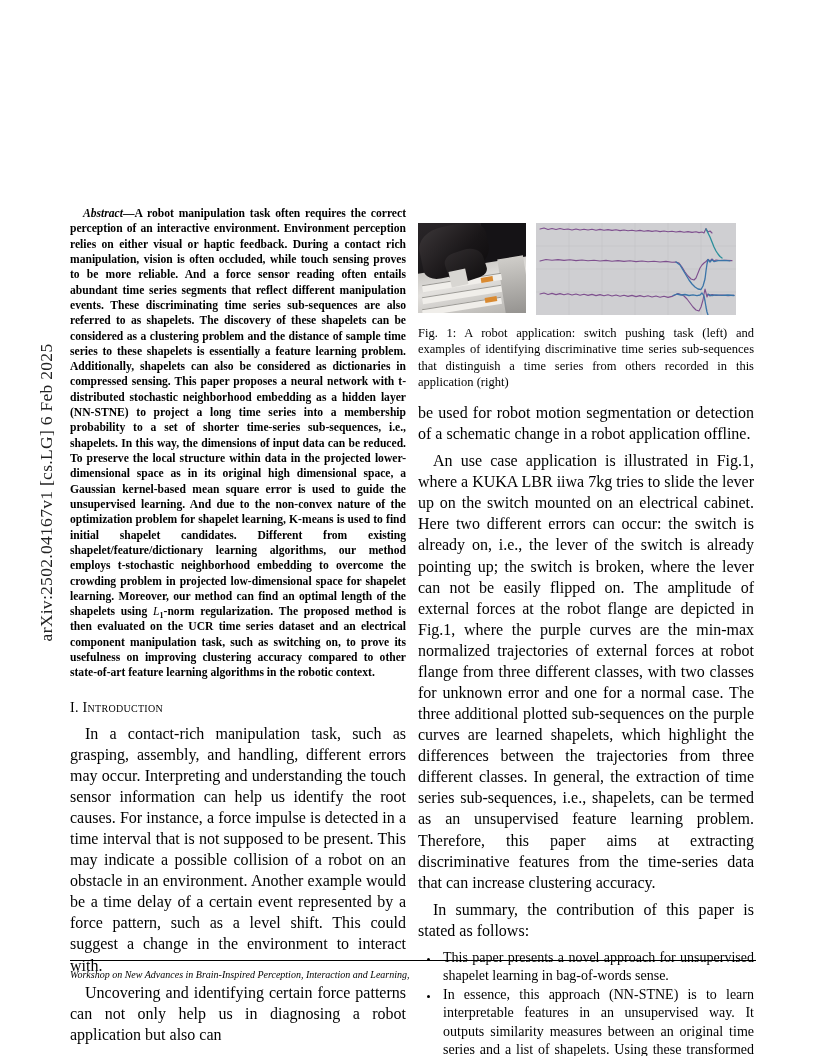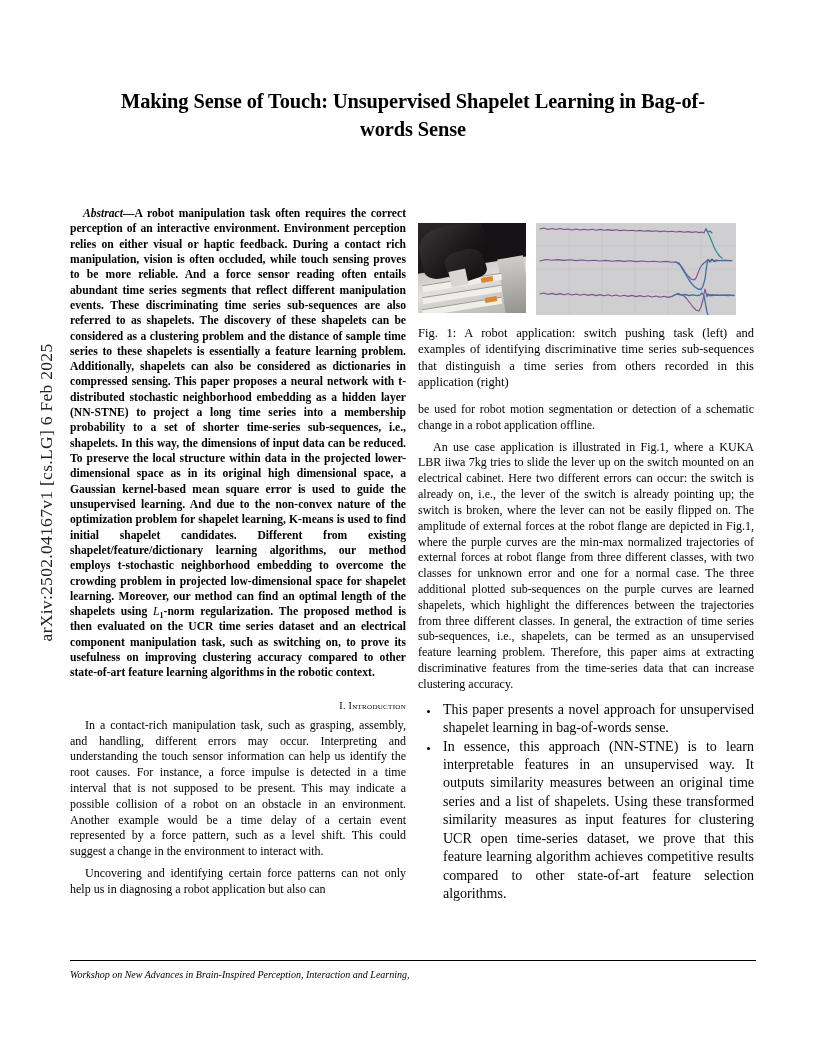--- a/index.html
+++ b/index.html
@@ -97,30 +97,30 @@
     font-size: 8px;
     vertical-align: sub;
     line-height: 0;
   }
   .abstract .mathit {
     font-style: italic;
     font-weight: normal;
   }
 
   .section-head {
-    text-align: right;
-    font-size: 10px;
+    text-align: left;
+    font-size: 14px;
     font-variant: small-caps;
     font-weight: normal;
     margin: 19px 0 7px 0;
     letter-spacing: 0.3px;
   }
 
   .body-text {
-    font-size: 12px;
+    font-size: 16px;
     line-height: 1.318;
     text-indent: 15px;
   }
   .body-text + .body-text { margin-top: 6px; }
   .no-indent { text-indent: 0; }
 
   
   .figure {
     position: relative;
     width: 336px;
@@ -240,21 +240,20 @@
   }
 </style>
 </head>
 <body>
 
 <div class="arxiv-stamp">arXiv:2502.04167v1  [cs.LG]  6 Feb 2025</div>
 
 <div class="page">
 
   <div class="title-block">
-    <h1 class="paper-title">Making Sense of Touch: Unsupervised Shapelet Learning in Bag-of-words Sense</h1>
   </div>
 
   <div class="col col-left">
 
     <p class="abstract"><span class="abs-head">Abstract—</span><span>A robot manipulation task often requires the correct perception of an interactive environment. Environment perception relies on either visual or haptic feedback. During a contact rich manipulation, vision is often occluded, while touch sensing proves to be more reliable. And a force sensor reading often entails abundant time series segments that reflect different manipulation events. These discriminating time series sub-sequences are also referred to as shapelets. The discovery of these shapelets can be considered as a clustering problem and the distance of sample time series to these shapelets is essentially a feature learning problem. Additionally, shapelets can also be considered as dictionaries in compressed sensing. This paper proposes a neural network with t-distributed stochastic neighborhood embedding as a hidden layer (NN-STNE) to project a long time series into a membership probability to a set of shorter time-series sub-sequences, i.e., shapelets. In this way, the dimensions of input data can be reduced. To preserve the local structure within data in the projected lower-dimensional space as in its original high dimensional space, a Gaussian kernel-based mean square error is used to guide the unsupervised learning. And due to the non-convex nature of the optimization problem for shapelet learning, K-means is used to find initial shapelet candidates. Different from existing shapelet/feature/dictionary learning algorithms, our method employs t-stochastic neighborhood embedding to overcome the crowding problem in projected low-dimensional space for shapelet learning. Moreover, our method can find an optimal length of the shapelets using </span><span class="mathit">L</span><sub>1</sub><span>-norm regularization. The proposed method is then evaluated on the UCR time series dataset and an electrical component manipulation task, such as switching on, to prove its usefulness on improving clustering accuracy compared to other state-of-art feature learning algorithms in the robotic context.</span></p>
 
     <h2 class="section-head">I. Introduction</h2>
 
     <p class="body-text">In a contact-rich manipulation task, such as grasping, assembly, and handling, different errors may occur. Interpreting and understanding the touch sensor information can help us identify the root causes. For instance, a force impulse is detected in a time interval that is not supposed to be present. This may indicate a possible collision of a robot on an obstacle in an environment. Another example would be a time delay of a certain event represented by a force pattern, such as a level shift. This could suggest a change in the environment to interact with.</p>
     <p class="body-text">Uncovering and identifying certain force patterns can not only help us in diagnosing a robot application but also can</p>
@@ -305,20 +304,21 @@
             </g>
           </svg>
         </div>
       </div>
 
       <p class="fig-caption">Fig. 1: A robot application: switch pushing task (left) and examples of identifying discriminative time series sub-sequences that distinguish a time series from others recorded in this application (right)</p>
     </div>
 
     <p class="body-text no-indent" style="margin-top:12px;">be used for robot motion segmentation or detection of a schematic change in a robot application offline.</p>
     <p class="body-text">An use case application is illustrated in Fig.1, where a KUKA LBR iiwa 7kg tries to slide the lever up on the switch mounted on an electrical cabinet. Here two different errors can occur: the switch is already on, i.e., the lever of the switch is already pointing up; the switch is broken, where the lever can not be easily flipped on. The amplitude of external forces at the robot flange are depicted in Fig.1, where the purple curves are the min-max normalized trajectories of external forces at robot flange from three different classes, with two classes for unknown error and one for a normal case. The three additional plotted sub-sequences on the purple curves are learned shapelets, which highlight the differences between the trajectories from three different classes. In general, the extraction of time series sub-sequences, i.e., shapelets, can be termed as an unsupervised feature learning problem. Therefore, this paper aims at extracting discriminative features from the time-series data that can increase clustering accuracy.</p>
+    <p class="body-text">In summary, the contribution of this paper is stated as follows:</p>
 
     <ul class="contrib">
       <li>This paper presents a novel approach for unsupervised shapelet learning in bag-of-words sense.</li>
       <li>In essence, this approach (NN-STNE) is to learn interpretable features in an unsupervised way. It outputs similarity measures between an original time series and a list of shapelets. Using these transformed similarity measures as input features for clustering UCR open time-series dataset, we prove that this feature learning algorithm achieves competitive results compared to other state-of-art feature selection algorithms.</li>
     </ul>
   </div>
 
   <div class="banner-rule"></div>
   <div class="banner">
     <div>Workshop on New Advances in Brain-Inspired Perception, Interaction and Learning,</div>

